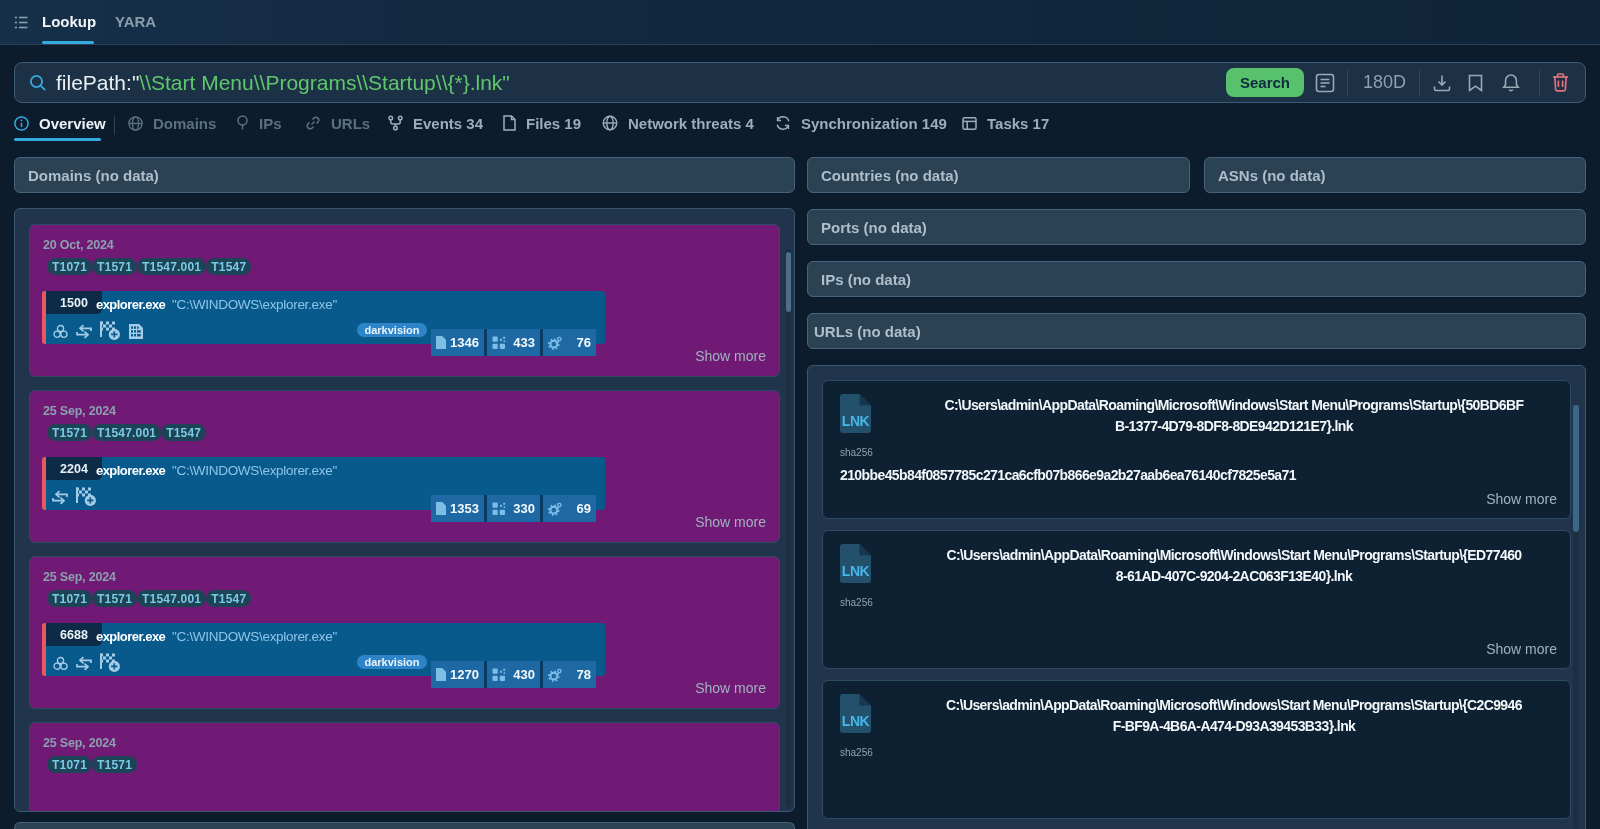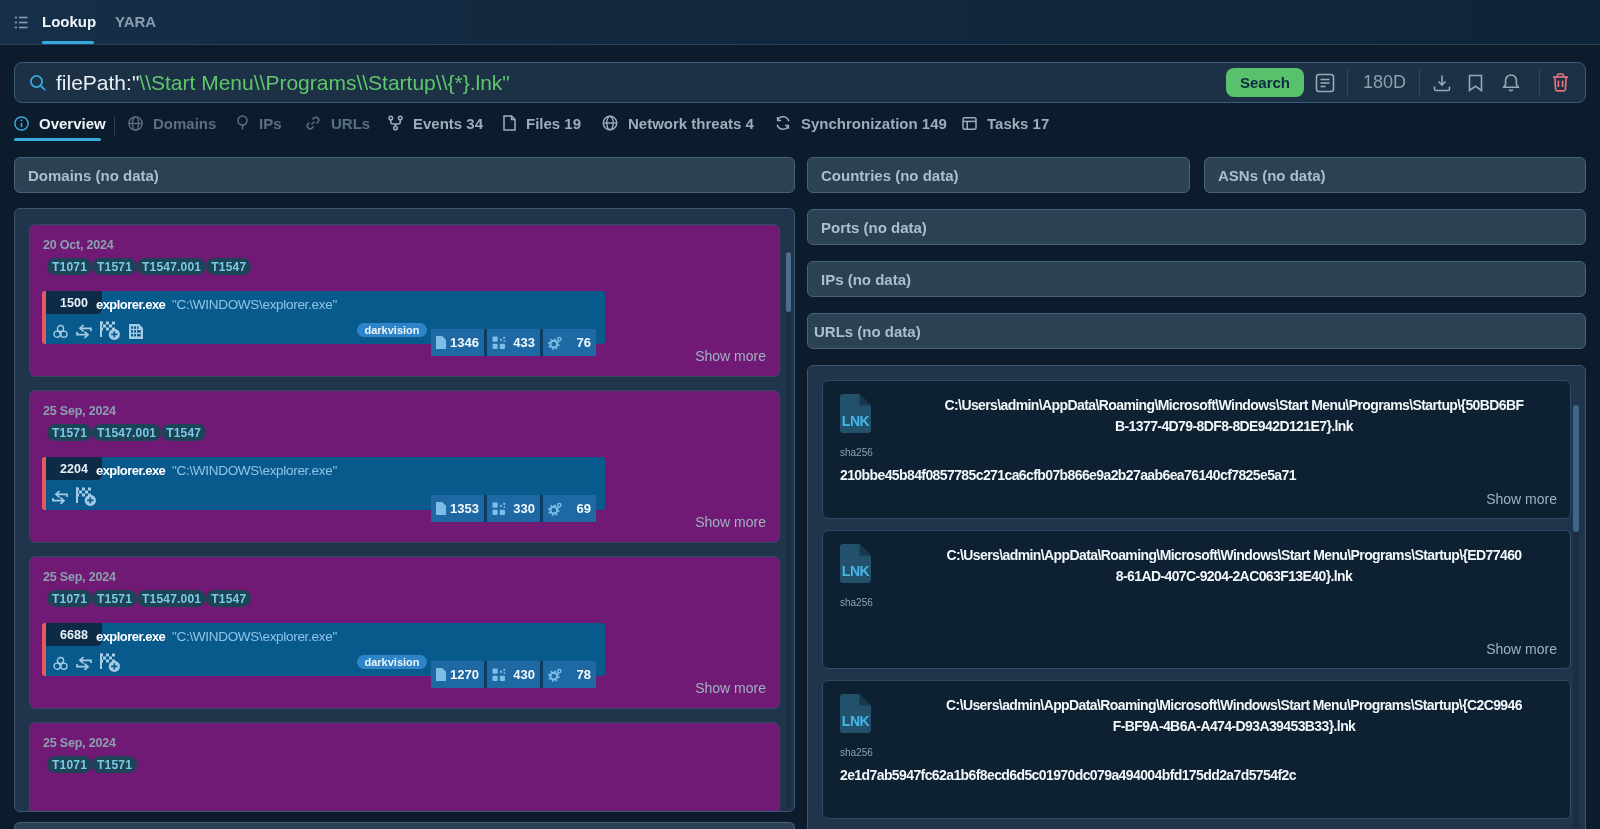--- a/index.html
+++ b/index.html
@@ -521,18 +521,17 @@
     <div class="fcard" style="height:139px">
       <div class="lnkwrap">
           <svg width="31" height="39" viewBox="0 0 31 39">
             <path d="M0 3 A3 3 0 0 1 3 0 H19.5 L31 11.5 V36 A3 3 0 0 1 28 39 H3 A3 3 0 0 1 0 36 Z" fill="#23506b"></path>
             <path d="M19.5 0 V11.5 H31 Z" fill="#16374d"></path>
             <text x="15.5" y="32" text-anchor="middle" font-family="Liberation Sans, sans-serif" font-size="14" font-weight="700" fill="#45b7e8" letter-spacing="-0.5">LNK</text>
           </svg>
         </div>
       <div class="fpath">C:\Users\admin\AppData\Roaming\Microsoft\Windows\Start Menu\Programs\Startup\{C2C9946<br>F-BF9A-4B6A-A474-D93A39453B33}.lnk</div>
       <div class="fsha">sha256</div>
-      <div class="fhash">2e1d7ab5947fc62a1b6f8ecd6d5c01970dc079a494004bfd175dd2a7d5754f2c</div>
     </div>
   </div>
   <div class="sctrack" style="right:6px;top:40px;bottom:4px;width:6px;"></div>
   <div class="scthumb" style="right:6px;top:39px;height:127px;width:6px;background:#3e6787;"></div>
 </div>
 
 </body></html>

